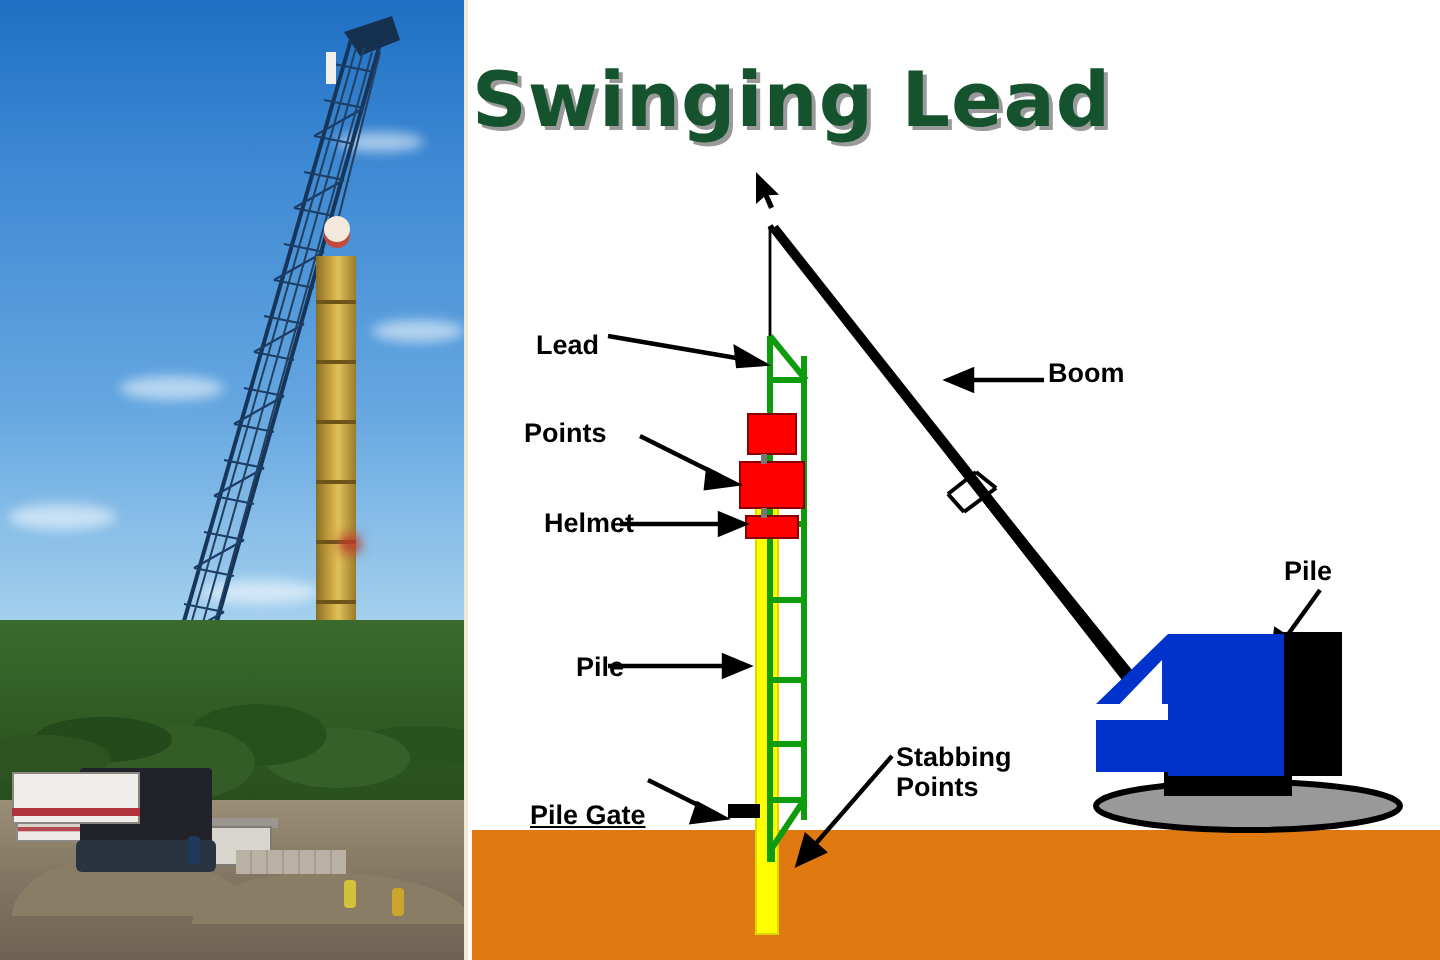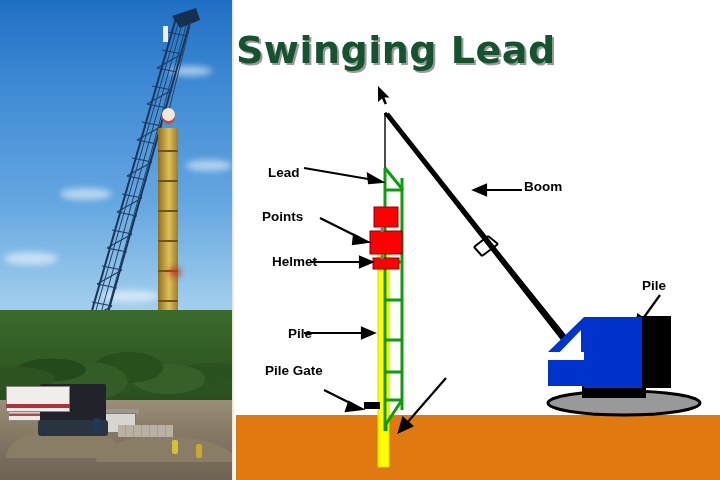--- a/index.html
+++ b/index.html
@@ -293,22 +293,24 @@
         <path d="M312,386 L312,352 L348,317 L348,386 Z" fill="#0033CC"></path>
         <path d="M318,358 L345,330 L345,358 Z" fill="#FFFFFF"></path>
         <rect x="312" y="352" width="36" height="8" fill="#FFFFFF"></rect>
       </g>
     </svg>
 
     <div class="lbl" style="left:32px;  top:165px;">Lead</div>
     <div class="lbl" style="left:26px;  top:209px;">Points</div>
     <div class="lbl" style="left:36px;  top:254px;">Helmet</div>
     <div class="lbl" style="left:52px;  top:326px;text-align:right;">Pile</div>
-    <div class="lbl" style="left:29px;  top:363px;">Pile Gate</div>
+    <div class="lbl" style="left:29px;  top:400px;text-decoration:underline;">Pile Gate</div>
     <div class="lbl" style="left:288px; top:179px;">Boom</div>
     <div class="lbl" style="left:406px; top:278px;">Pile</div>
+    <div class="lbl" style="left:212px; top:371px;">Stabbing
+Points</div>
   </div>
 
   <svg class="cursor" viewBox="0 0 14 20">
     <polygon points="0,0 0,16 4,12.5 6.6,18.5 9,17.4 6.4,11.6 11.5,11.4" fill="#000"></polygon>
   </svg>
 
 </div>
 
 </body></html>

